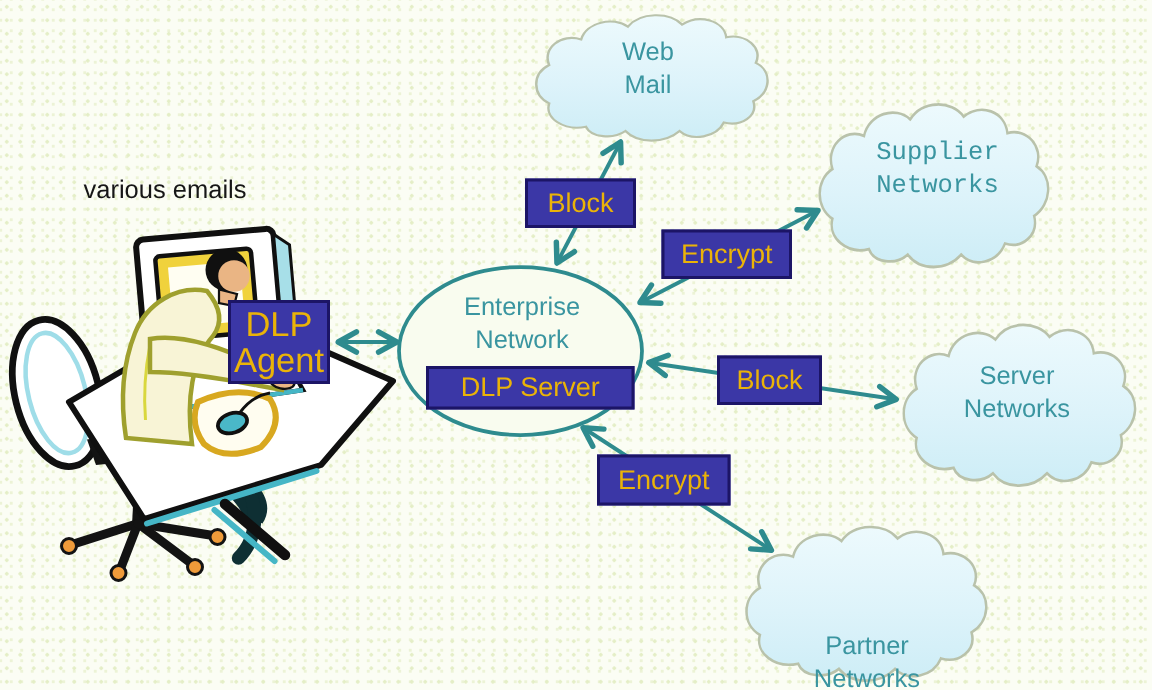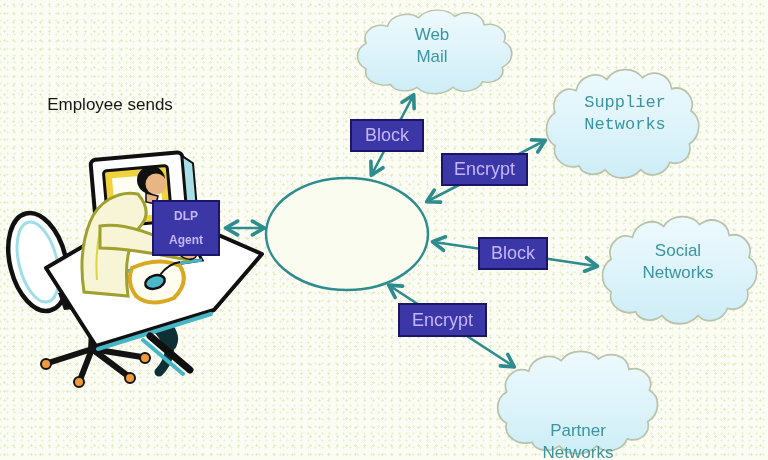--- a/index.html
+++ b/index.html
@@ -18,24 +18,24 @@
     position:absolute;text-align:center;color:#3a95a0;
     font-size:17px;line-height:22px;z-index:3;
   }
   .caption{
     position:absolute;left:10px;top:94px;width:200px;text-align:center;
     color:#161616;font-size:17px;line-height:22px;z-index:3;
   }
   .action-box{
     position:absolute;z-index:4;
     background:#3b37a6;border:2px solid #1c1566;
-    color:#c4b5fd;display:flex;align-items:center;justify-content:center;
+    color:#eab308;display:flex;align-items:center;justify-content:center;
     font-size:18px;text-align:center;box-sizing:border-box;
   }
-  .agent-box{flex-direction:column;line-height:24px;font-size:12px;font-weight:bold;}
+  .agent-box{flex-direction:column;line-height:24px;font-size:23px;}
   .enterprise-label{
     position:absolute;left:268px;top:194px;width:160px;text-align:center;
     color:#3a95a0;font-size:17px;line-height:22px;z-index:3;
   }
 </style>
 </head>
 <body>
 
 <div class="stage">
 
@@ -116,46 +116,54 @@
       <path d="M 100,230 Q 95,255 97,280" stroke="#d9d73e" stroke-width="2" fill="none"></path>
       <circle cx="151" cy="180" r="14" fill="#101010"></circle>
       <circle cx="156" cy="184" r="10.5" fill="#eab584"></circle>
       <path d="M 146,193 L 158,196 L 156,204 L 146,202 Z" fill="#eab584" stroke="#101010" stroke-width="1.5"></path>
       <path d="M 100,226 C 122,222 150,232 178,246 L 190,250 L 188,260 L 172,257 C 146,252 118,248 100,248 Z" fill="#f8f4d6" stroke="#9fa02e" stroke-width="3"></path>
       <ellipse cx="188" cy="254" rx="8.5" ry="5" transform="rotate(12 188 254)" fill="#eab584" stroke="#101010" stroke-width="1.5"></ellipse>
     </g>
   </svg>
 
   <div class="caption">
-    <span>Employee sends</span><br>
+    <br>
+    <span>various emails</span>
   </div>
 
   <div class="label" style="left:362px;top:24px;width:140px;">
     <span>Web</span><br>
     <span>Mail</span>
   </div>
   <div class="label" style="left:545px;top:92px;width:160px;font-family:Liberation Mono, monospace;">
     <span>Supplier</span><br>
     <span>Networks</span>
   </div>
   <div class="label" style="left:598px;top:240px;width:160px;">
-    <span>Social</span><br>
+    <span>Server</span><br>
     <span>Networks</span>
   </div>
   <div class="label" style="left:498px;top:376px;width:160px;margin-top:44px;">
     <span>Partner</span><br>
     <span>Networks</span>
   </div>
 
+  <div class="enterprise-label">
+    <span>Enterprise</span><br>
+    <span>Network</span>
+  </div>
 
   <div class="action-box agent-box" style="left:152px;top:200px;width:68px;height:56px;">
     <span>DLP</span>
     <span>Agent</span>
   </div>
 
+  <div class="action-box" style="left:284px;top:244px;width:139px;height:29px;">
+    <span>DLP Server</span>
+  </div>
 
   <div class="action-box" style="left:350px;top:119px;width:74px;height:33px;">
     <span>Block</span>
   </div>
 
   <div class="action-box" style="left:441px;top:153px;width:87px;height:33px;">
     <span>Encrypt</span>
   </div>
 
   <div class="action-box" style="left:478px;top:237px;width:70px;height:33px;">

